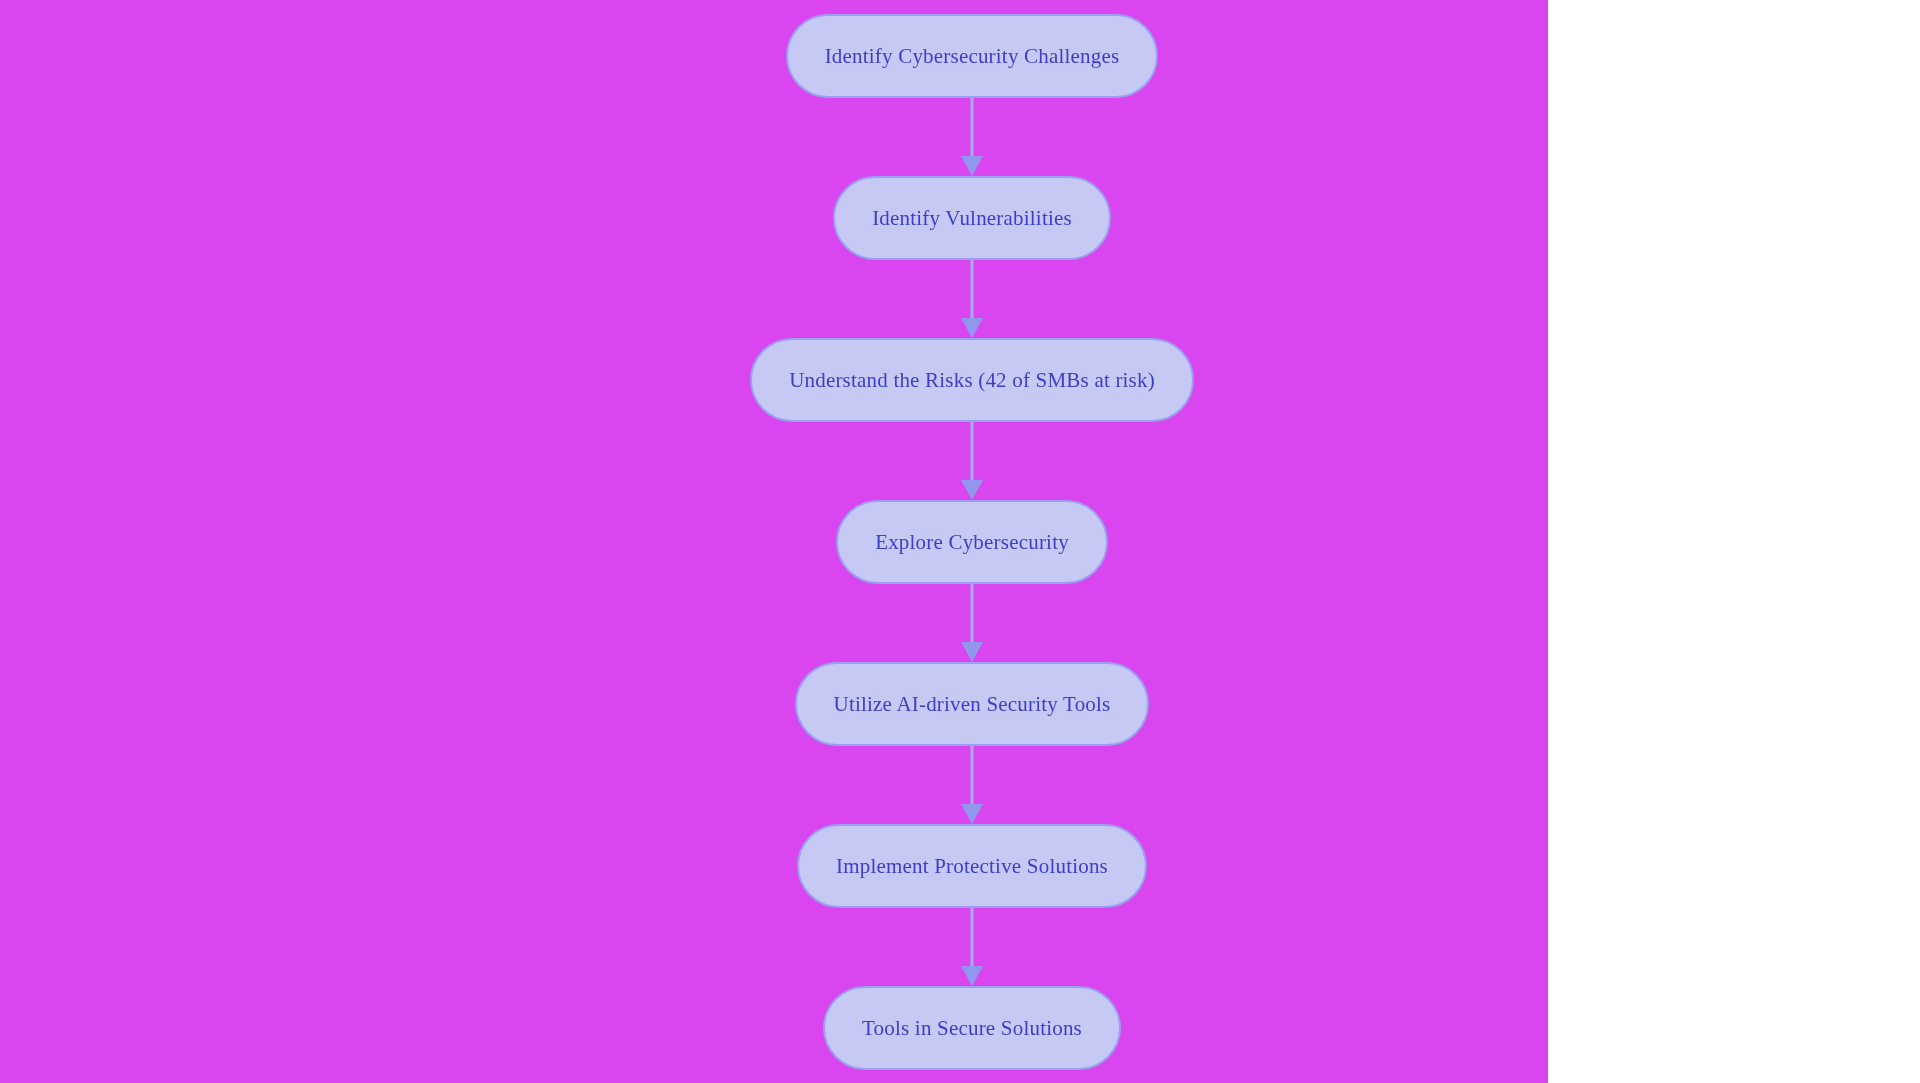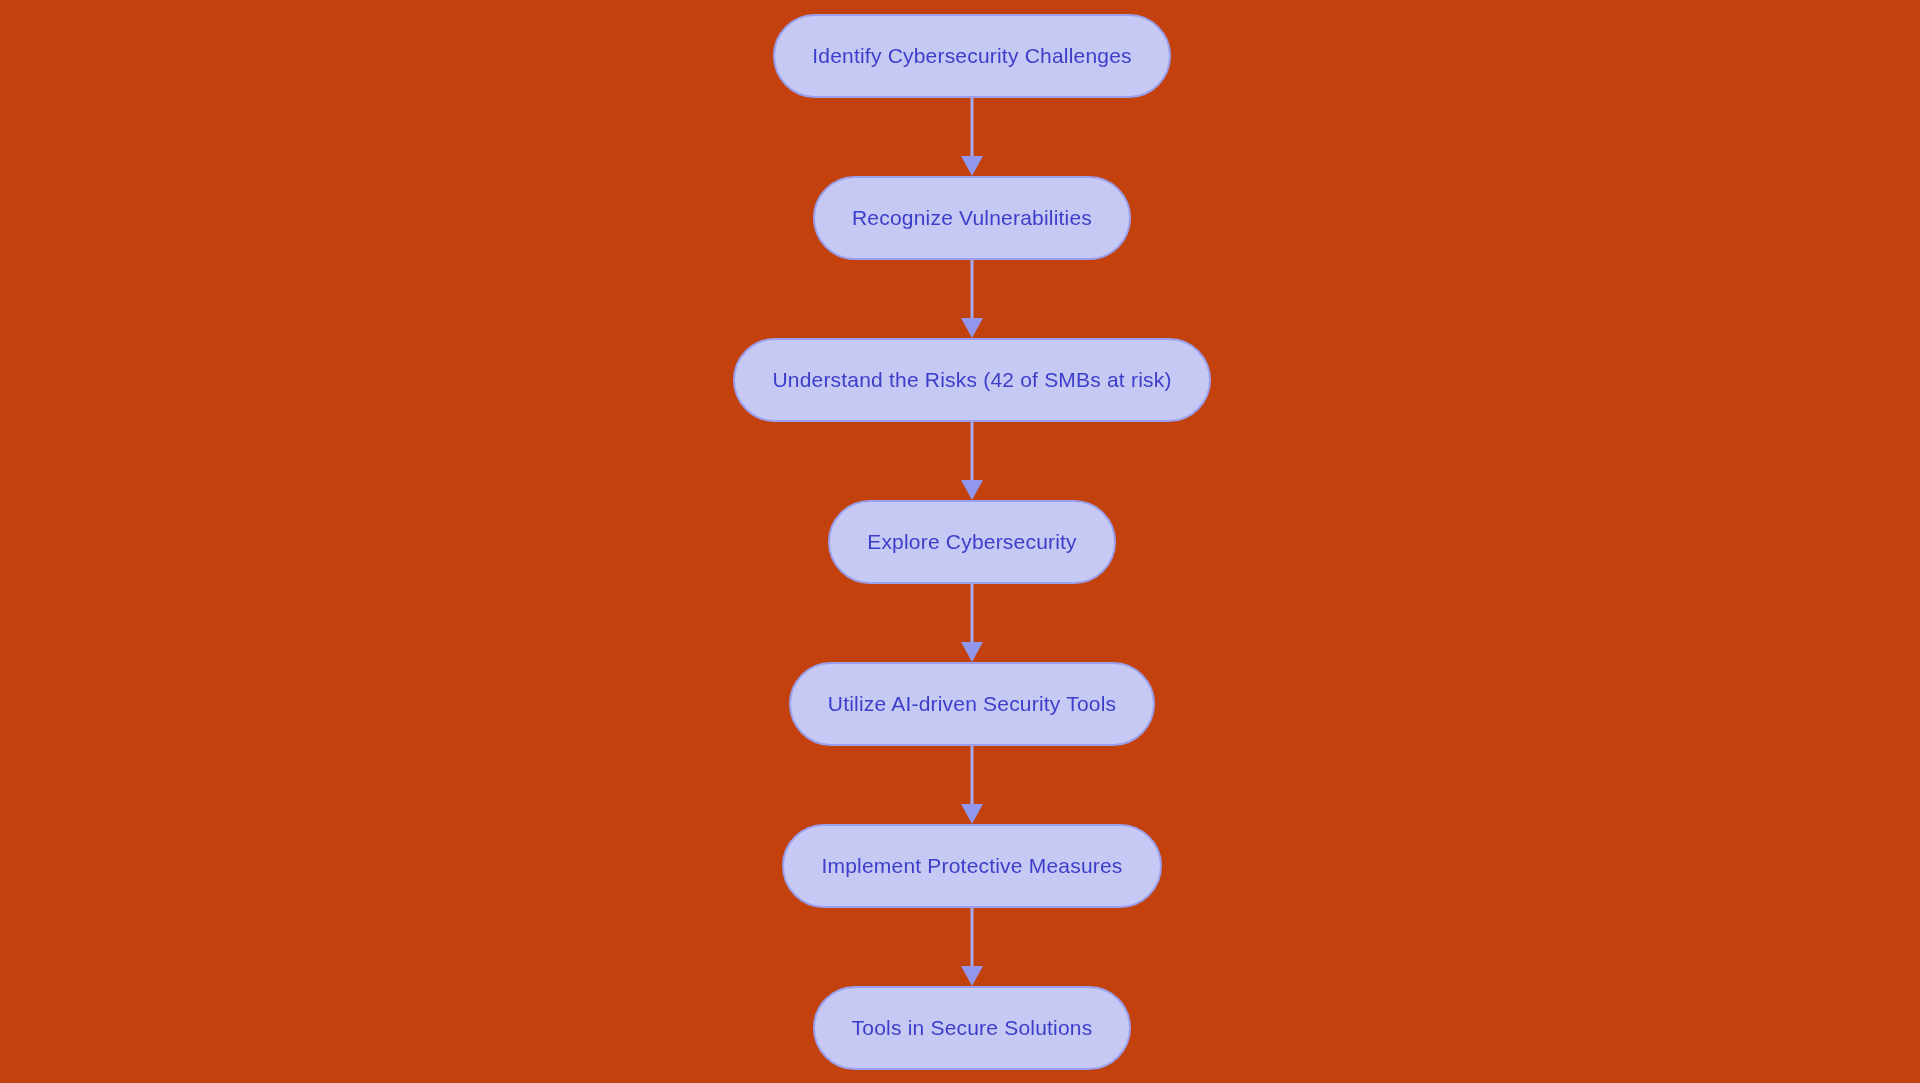--- a/index.html
+++ b/index.html
@@ -2,25 +2,25 @@
 <html><head>
 <meta charset="utf-8">
 <style>
   html, body {
     margin: 0;
     padding: 0;
     background: #ffffff;
   }
   .canvas {
     position: relative;
-    width: 1920px;
+    width: 1548px;
     height: 1083px;
-    background: #c2410c;
+    background: #d946ef;
     overflow: hidden;
-    font-family: Liberation Sans, sans-serif;
+    font-family: Liberation Serif, serif;
   }
   
   .flow {
     position: absolute;
     left: 972px;
     top: 14px;
     width: 0;
     display: flex;
     flex-direction: column;
     align-items: center;
@@ -79,21 +79,21 @@
     <div class="node">
       <span class="node-label">Identify Cybersecurity Challenges</span>
     </div>
 
     <div class="arrow">
       <div class="line"></div>
       <div class="head"></div>
     </div>
 
     <div class="node">
-      <span class="node-label">Recognize Vulnerabilities</span>
+      <span class="node-label">Identify Vulnerabilities</span>
     </div>
 
     <div class="arrow">
       <div class="line"></div>
       <div class="head"></div>
     </div>
 
     <div class="node">
       <span class="node-label">Understand the Risks (42 of SMBs at risk)</span>
     </div>
@@ -115,21 +115,21 @@
     <div class="node">
       <span class="node-label">Utilize AI-driven Security Tools</span>
     </div>
 
     <div class="arrow">
       <div class="line"></div>
       <div class="head"></div>
     </div>
 
     <div class="node">
-      <span class="node-label">Implement Protective Measures</span>
+      <span class="node-label">Implement Protective Solutions</span>
     </div>
 
     <div class="arrow">
       <div class="line"></div>
       <div class="head"></div>
     </div>
 
     <div class="node">
       <span class="node-label">Tools in Secure Solutions</span>
     </div>

